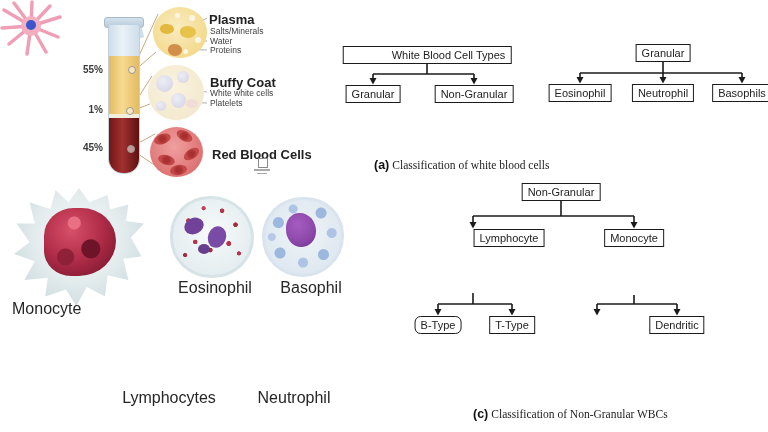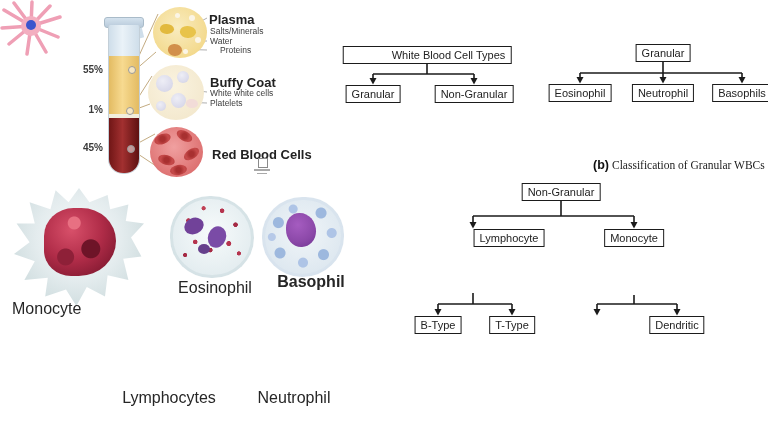--- a/index.html
+++ b/index.html
@@ -274,21 +274,21 @@
     <div class="rdisc" style="left:26px;top:4px;transform:rotate(30deg);"></div>
     <div class="rdisc" style="left:33px;top:22px;transform:rotate(-35deg);"></div>
     <div class="rdisc" style="left:8px;top:28px;transform:rotate(15deg);"></div>
     <div class="rdisc" style="left:20px;top:38px;transform:rotate(-10deg);"></div>
     <div class="rdisc" style="left:-4px;top:44px;transform:rotate(25deg);"></div>
   </div>
 
   <div class="t-title" style="left:209px;top:12px;">Plasma</div>
   <div class="t-item" style="left:210px;top:26px;">Salts/Minerals</div>
   <div class="t-item" style="left:210px;top:36px;">Water</div>
-  <div class="t-item" style="left:220px;top:45px;">Proteins</div>
+  <div class="t-item" style="left:210px;top:45px;">Proteins</div>
   <div class="t-title" style="left:210px;top:75px;">Buffy Coat</div>
   <div class="t-item" style="left:210px;top:88px;">White white cells</div>
   <div class="t-item" style="left:210px;top:98px;">Platelets</div>
   <div class="t-title" style="left:212px;top:147px;">Red Blood Cells</div>
 
   <div class="abs wm">
     <div class="sq"></div>
     <div class="bar" style="left:1px;top:11px;width:16px;"></div>
     <div class="bar" style="left:4px;top:14.5px;width:10px;"></div>
   </div>
@@ -309,73 +309,76 @@
   <div class="abs lymA"></div>
   <div class="abs lymB"></div>
   <div class="abs neut3d">
     <div class="neut-l1"></div>
     <div class="neut-l2"></div>
     <div class="neut-l3"></div>
   </div>
 
   <div class="glabel" style="left:12px;top:300px;">Monocyte</div>
   <div class="glabel cx" style="left:215px;top:279px;">Eosinophil</div>
-  <div class="glabel cx" style="left:311px;top:273px;font-weight:bold;">Basophil</div>
+  <div class="glabel cx" style="left:311px;top:279px;">Basophil</div>
   <div class="glabel cx" style="left:169px;top:389px;">Lymphocytes</div>
   <div class="glabel cx" style="left:294px;top:389px;">Neutrophil</div>
 
   <div class="fb" style="left:427px;top:46px;padding-left:48px;">White Blood Cell Types</div>
   <div class="fb" style="left:373px;top:85px;">Granular</div>
   <div class="fb" style="left:474px;top:85px;">Non-Granular</div>
   <div class="abs cellA-gran"></div>
   <div class="abs cellA-non"></div>
+  <div class="cap" style="left:374px;top:155px;">
+    <b>(a)</b><span>Classification of white blood cells</span>
+  </div>
 
   <div class="fb" style="left:663px;top:44px;">Granular</div>
   <div class="fb" style="left:580px;top:84px;">Eosinophil</div>
   <div class="fb" style="left:663px;top:84px;">Neutrophil</div>
   <div class="fb" style="left:742px;top:84px;">Basophils</div>
   <div class="abs cellB-eos">
     <div class="eosb-n1"></div>
     <div class="eosb-n2"></div>
   </div>
   <div class="abs cellB-neut">
     <div class="neutb-n1"></div>
     <div class="neutb-n2"></div>
     <div class="neutb-n3"></div>
   </div>
   <div class="abs cellB-baso"></div>
-  <div class="cap" style="left:593px;top:155px;">
-    <b>(b)</b><span>Classification of Granular WBCs</span>
-  </div>
 
   <div class="fb" style="left:561px;top:183px;">Non-Granular</div>
   <div class="fb" style="left:473px;top:229px;margin-left:36px;">Lymphocyte</div>
   <div class="fb" style="left:634px;top:229px;">Monocyte</div>
   <div class="abs cellC-lym">
     <div class="lymc-nuc"></div>
   </div>
   <div class="abs cellC-mono">
     <div class="monoc-nuc"></div>
     <div class="monoc-cut"></div>
   </div>
-  <div class="fb" style="left:438px;top:316px;">B-Type</div>
+  <div class="fb" style="left:438px;top:316px;border-radius:6px;">B-Type</div>
   <div class="fb" style="left:512px;top:316px;">T-Type</div>
   <div class="fb" style="left:677px;top:316px;">Dendritic</div>
 
   <div class="abs cellC-b">
     <div class="btype-nuc"></div>
   </div>
   <div class="abs cellC-t">
     <div class="ttype-nuc"></div>
   </div>
   <div class="abs cellC-mac">
     <div class="mac-nuc"></div>
   </div>
   <svg class="abs dend" width="62" height="56">
     <g stroke="#ef9fb5" stroke-width="3.5" stroke-linecap="round">
       <path d="M31,26 L4,10 M31,26 L14,3 M31,26 L32,2 M31,26 L50,6 M31,26 L60,17 M31,26 L58,37 M31,26 L46,52 M31,26 L27,54 M31,26 L9,44 M31,26 L2,28"></path>
     </g>
     <circle cx="31" cy="26" r="10" fill="#f3aec0"></circle>
     <circle cx="31" cy="25" r="5" fill="#3b55cd"></circle>
   </svg>
 
+  <div class="cap" style="left:473px;top:404px;">
+    <b>(c)</b><span>Classification of Non-Granular WBCs</span>
+  </div>
 
 </div>
 
 </body></html>

